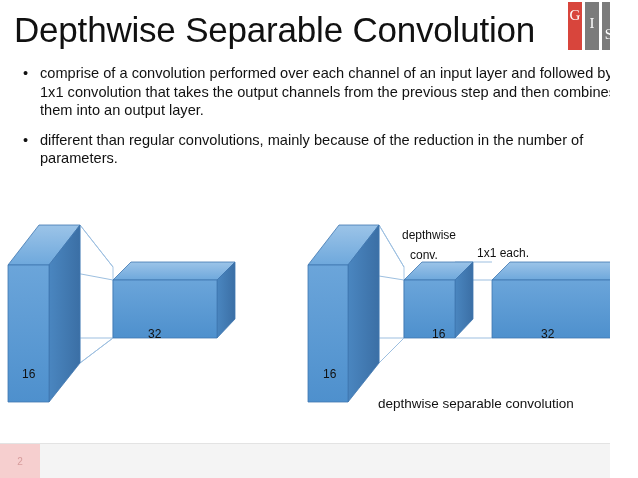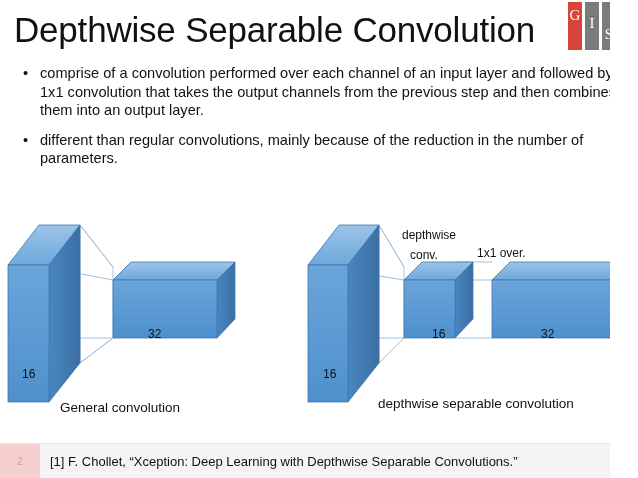--- a/index.html
+++ b/index.html
@@ -236,32 +236,30 @@
 
       <g>
         <polygon points="492,75 510,57 629,57 611,75" fill="url(#topGrad)" stroke="#3F76B0" stroke-width="0.8"></polygon>
         <polygon points="611,75 629,57 629,114 611,133" fill="url(#sideGrad)" stroke="#3F76B0" stroke-width="0.8"></polygon>
         <polygon points="492,75 611,75 611,133 492,133" fill="url(#frontGrad)" stroke="#3F76B0" stroke-width="0.8"></polygon>
       </g>
     </svg>
 
     <span class="diag-label" style="left:148px; top:121px;">32</span>
     <span class="diag-label" style="left:22px; top:161px;">16</span>
-    <span class="diag-caption" style="left:60px; top:194px;">General convolution</span>
 
     <span class="diag-label" style="left:402px; top:22px;">depthwise</span>
     <span class="diag-label" style="left:410px; top:42px;">conv.</span>
-    <span class="diag-label" style="left:477px; top:40px;">1x1 over.</span>
+    <span class="diag-label" style="left:477px; top:40px;">1x1 each.</span>
 
     <span class="diag-label" style="left:432px; top:121px;">16</span>
     <span class="diag-label" style="left:541px; top:121px;">32</span>
     <span class="diag-label" style="left:323px; top:161px;">16</span>
     <span class="diag-caption" style="left:378px; top:190px;">depthwise separable convolution</span>
   </div>
 
   <div id="footer">
     <div id="page-num-box">
       <span id="page-num">2</span>
     </div>
-    <div id="citation">[1]   F. Chollet, “Xception: Deep Learning with Depthwise Separable Convolutions.”</div>
   </div>
 
 </div>
 
 </body></html>

